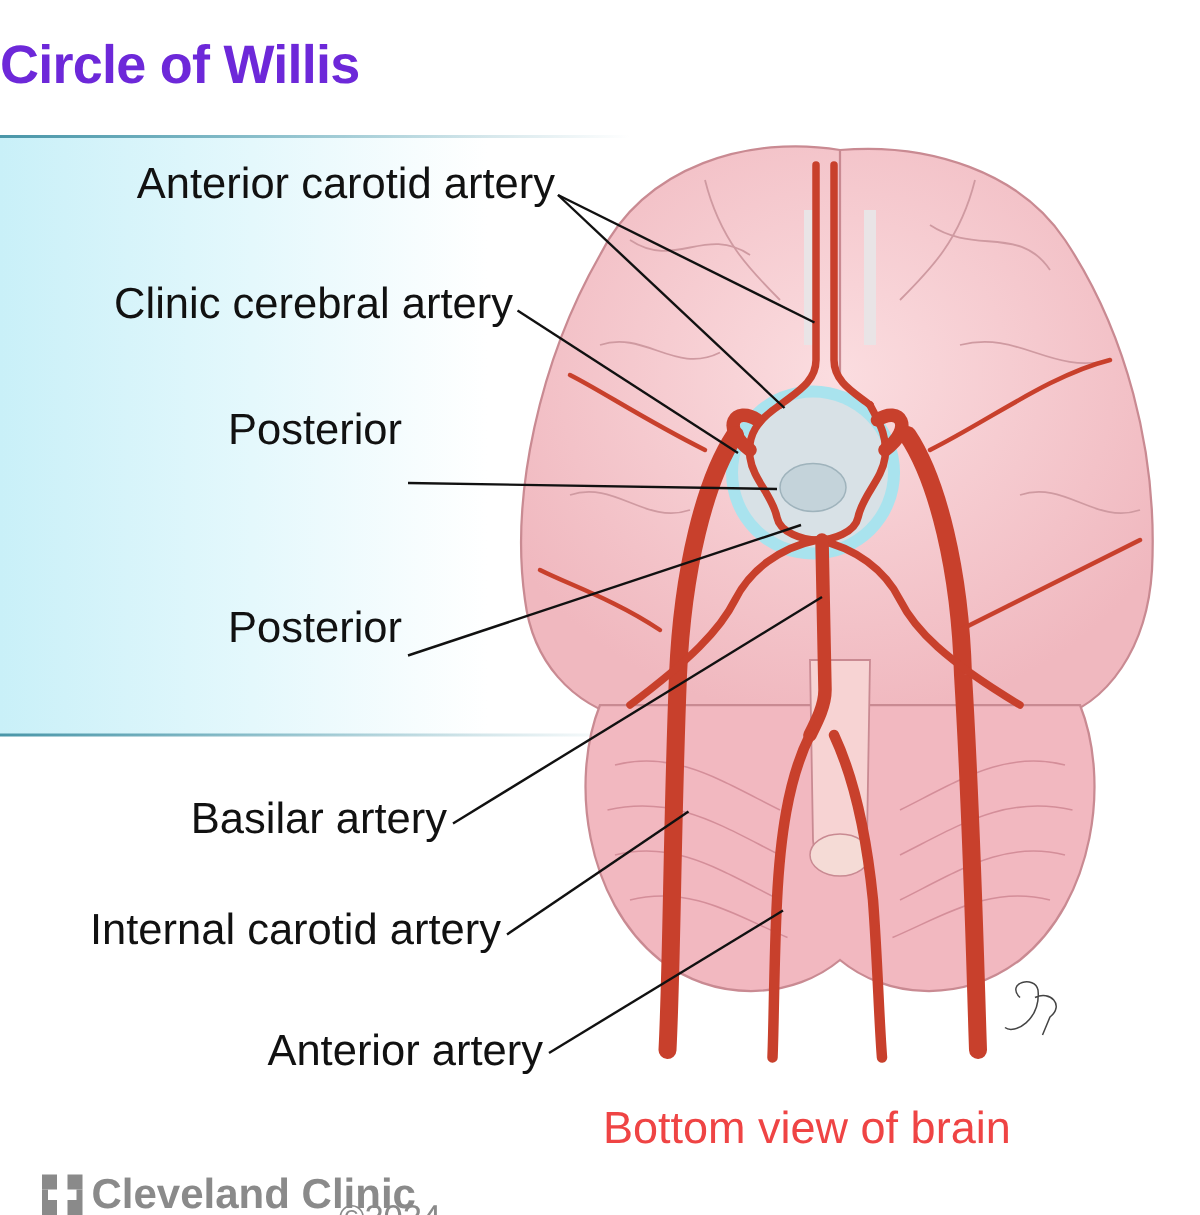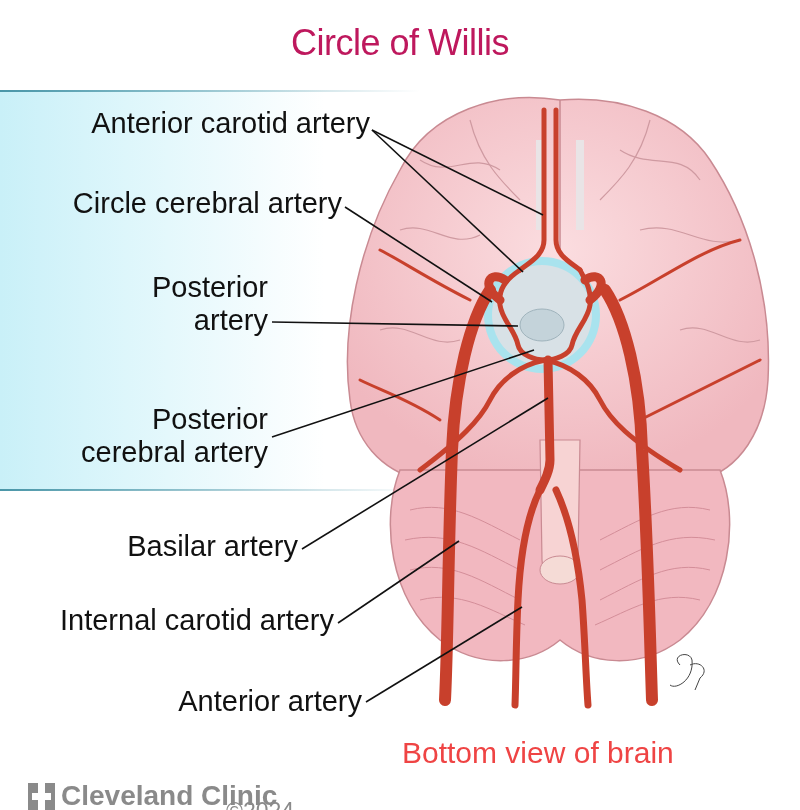--- a/index.html
+++ b/index.html
@@ -1,17 +1,17 @@
 <!DOCTYPE html>
 <html><head>
 <meta charset="utf-8">
 <style>
   html, body { margin:0; padding:0; background:#fff; }
   body { width:800px; height:810px; position:relative; overflow:hidden; font-family:"Liberation Sans", sans-serif; }
-  .title { position:absolute; top:22px; left:0; width:800px; text-align:center; font-weight:normal; font-size:36px; color:#be185d; letter-spacing:-0.5px; }
+  .title { position:absolute; top:22px; left:0; width:800px; text-align:left; font-weight:bold; font-size:36px; color:#6d28d9; letter-spacing:-0.5px; }
   .panel { position:absolute; left:0; top:90px; width:560px; height:400px;
     background:linear-gradient(to right, #c9f0f8 0%, #e4f8fc 30%, #ffffff 58%, rgba(255,255,255,0) 100%); }
   .panel-top { position:absolute; left:0; top:90px; width:420px; height:2px; background:linear-gradient(to right,#4a96a8, rgba(74,150,168,0)); }
   .panel-bot { position:absolute; left:0; top:489px; width:420px; height:2px; background:linear-gradient(to right,#4a96a8, rgba(74,150,168,0)); }
   svg.art { position:absolute; left:0; top:0; }
   .lbl { position:absolute; font-size:29px; color:#111; text-align:right; line-height:33px; white-space:nowrap; }
   .footer-logo { position:absolute; left:28px; top:754px; display:flex; align-items:center; color:#8a8a8a; font-size:28px; font-weight:bold;margin-top:26px; }
   .logo-mark { width:27px; height:27px; position:relative; margin-right:6px; }
   .logo-mark span { position:absolute; background:#8a8a8a; }
   .copy { position:absolute; left:214px; top:798px; color:#8a8a8a; font-size:23px;margin-left:12px; }
@@ -109,28 +109,26 @@
     <path d="M345,207 L492,302"></path>
     <path d="M272,322 L518,326"></path>
     <path d="M272,437 L534,350"></path>
     <path d="M302,549 L548,398"></path>
     <path d="M338,623 L459,541"></path>
     <path d="M366,702 L522,607"></path>
   </g>
 </svg>
 
 <div class="lbl" style="left:40px; top:107px; width:330px;">Anterior carotid artery</div>
-<div class="lbl" style="left:20px; top:187px; width:322px;">Circle cerebral artery</div>
+<div class="lbl" style="left:20px; top:187px; width:322px;">Clinic cerebral artery</div>
 <div class="lbl" style="left:20px; top:271px; width:248px;">
   <div>Posterior</div>
-  <div>artery</div>
 </div>
 <div class="lbl" style="left:20px; top:403px; width:248px;">
   <div>Posterior</div>
-  <div>cerebral artery</div>
 </div>
 <div class="lbl" style="left:20px; top:530px; width:278px;">Basilar artery</div>
 <div class="lbl" style="left:20px; top:604px; width:314px;">Internal carotid artery</div>
 <div class="lbl" style="left:20px; top:685px; width:342px;">Anterior artery</div>
 
 <div class="caption">Bottom view of brain</div>
 
 <div class="footer-logo">
   <div class="logo-mark">
     <span style="left:0;top:0;width:10px;height:10px;"></span>

